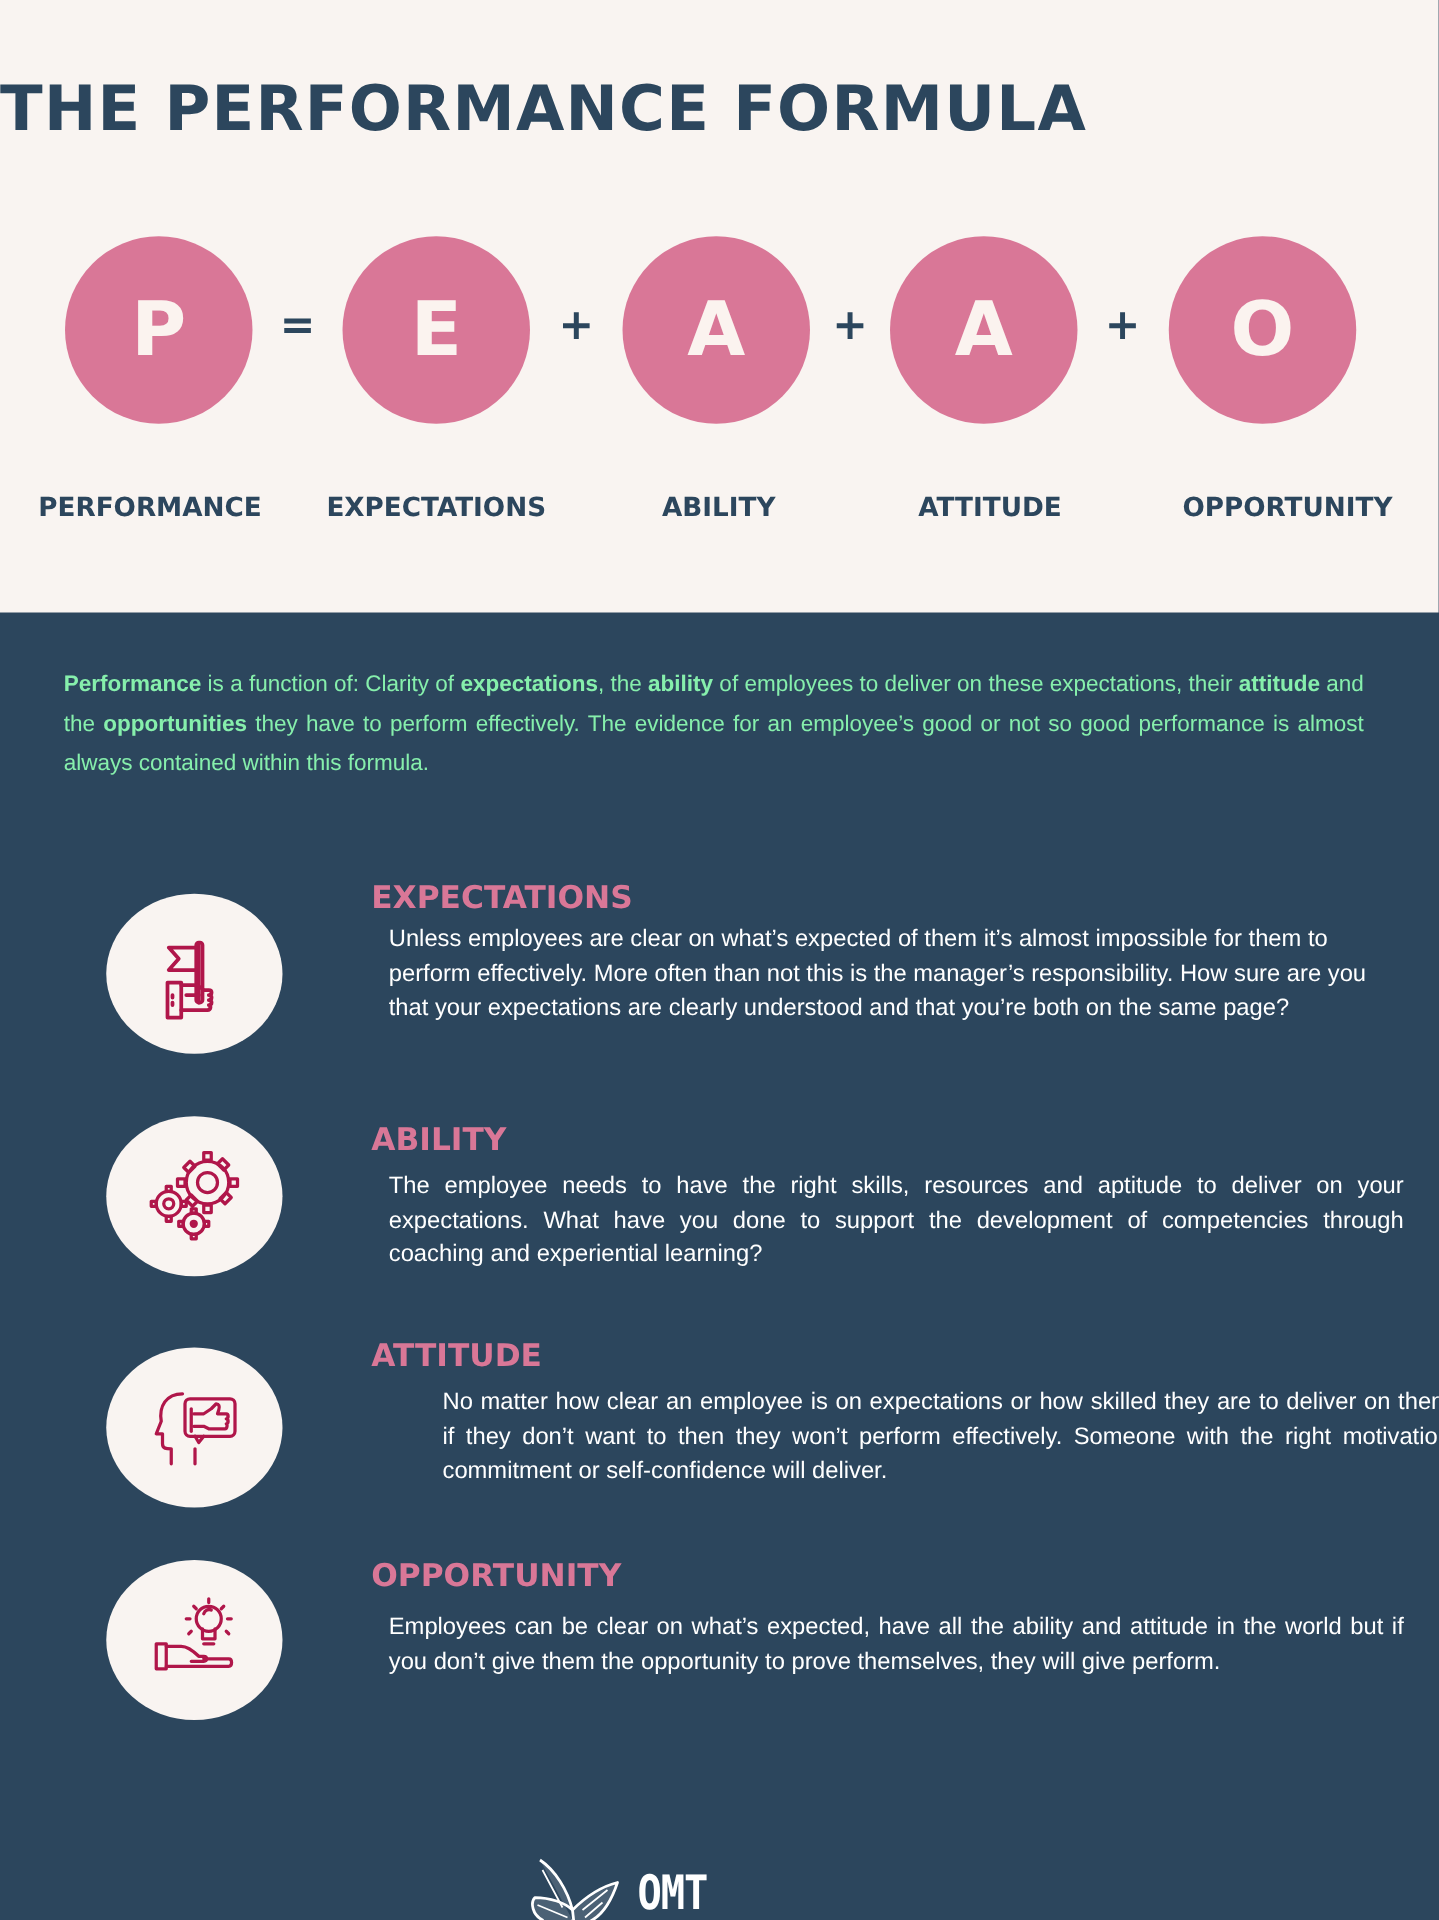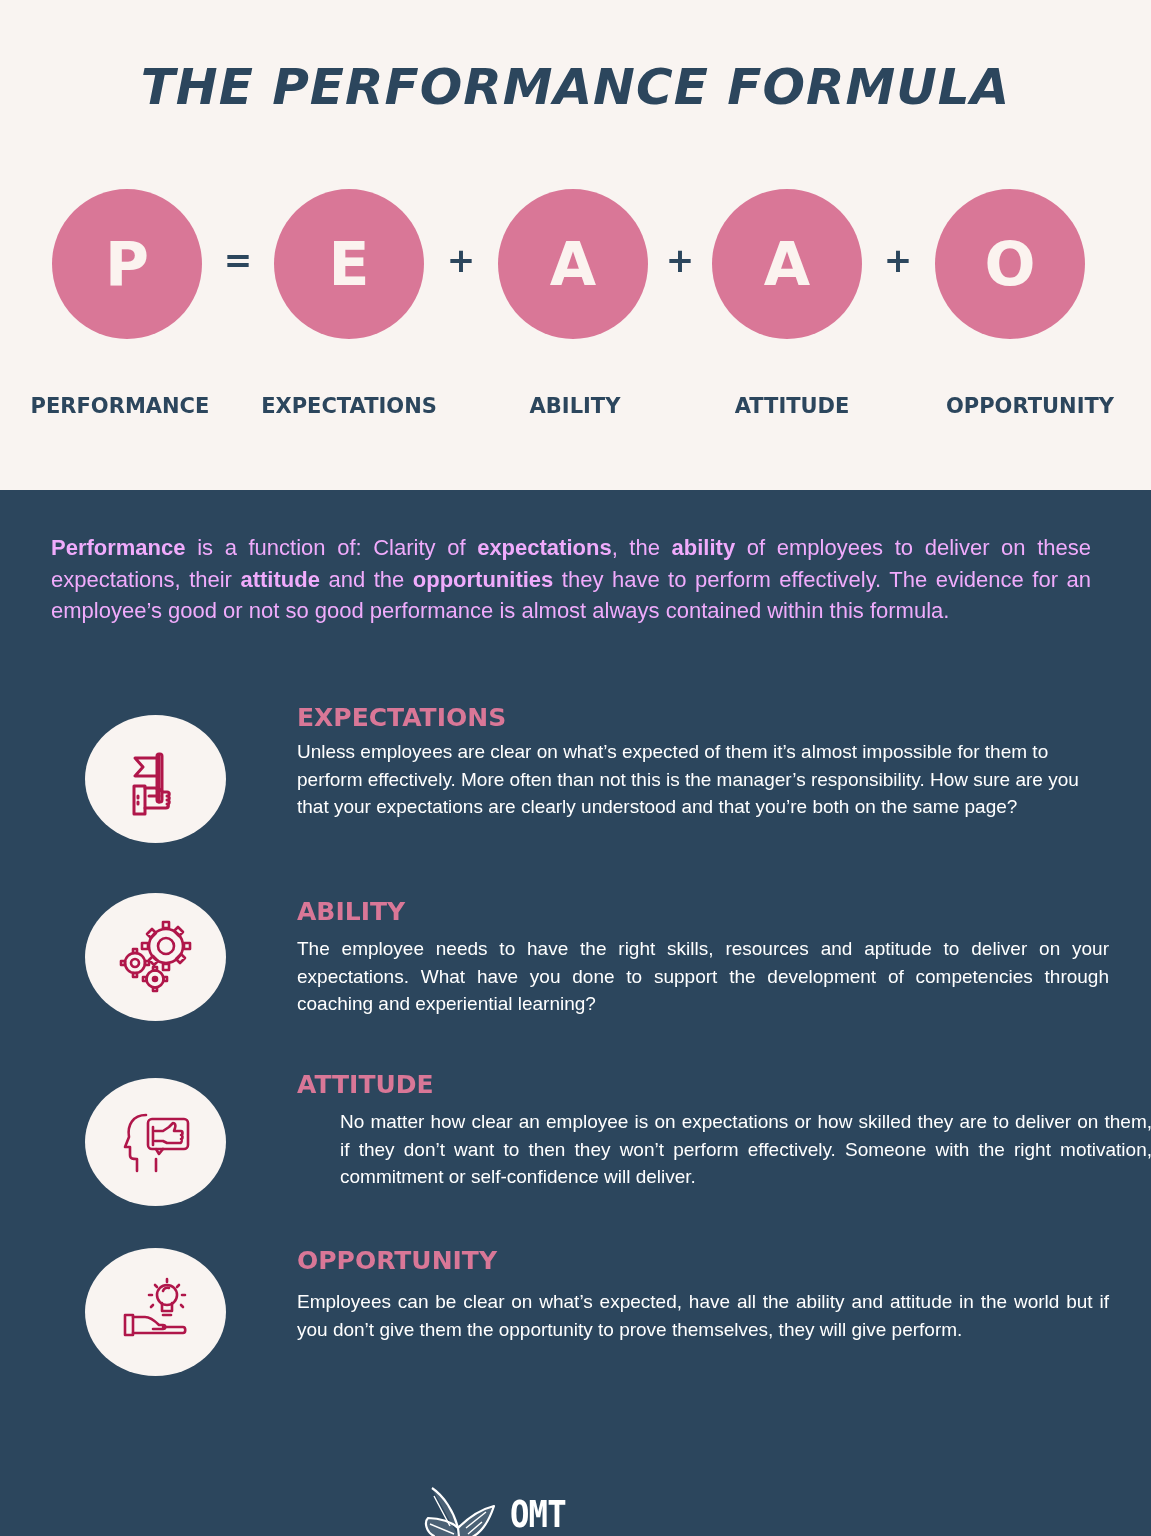--- a/index.html
+++ b/index.html
@@ -1,57 +1,57 @@
 <!DOCTYPE html>
 <html><head>
 <meta charset="utf-8">
 <style>
   * { margin: 0; padding: 0; box-sizing: border-box; }
   html, body { width: 1151px; height: 1536px; overflow: hidden; }
   body { background: #2c465d; font-family: "Liberation Sans", sans-serif; position: relative; }
 
   .top { position: absolute; left: 0; top: 0; width: 1151px; height: 490px; background: #f9f4f1; }
   .title {
-    position: absolute; left: 0; top: 58px; width: 1151px; text-align: center;
+    position: absolute; left: 0; top: 58px; width: 1151px; text-align: left;
     font-family: "DejaVu Sans", sans-serif; font-weight: bold; font-size: 50px;
-    color: #2c465d; letter-spacing: 1px; font-style: italic;
+    color: #2c465d; letter-spacing: 1px;
   }
   .circle {
     position: absolute; width: 150px; height: 150px; border-radius: 50%;
     background: #d97797; color: #fbf3ef; display: flex; align-items: center; justify-content: center;
     font-family: "DejaVu Sans", sans-serif; font-weight: bold; font-size: 60px;
     top: 189px;
   }
   .op {
     position: absolute; top: 240px; width: 40px; text-align: center;
     font-family: "DejaVu Sans", sans-serif; font-weight: bold; font-size: 34px; color: #2c465d;
   }
   .label {
     position: absolute; top: 394px; width: 240px; text-align: center;
     font-family: "DejaVu Sans", sans-serif; font-weight: bold; font-size: 21px; color: #2c465d;
   }
 
   .intro {
     position: absolute; left: 51px; top: 532px; width: 1040px;
-    font-size: 22px; line-height: 31.5px; color: #f0abfc; text-align: justify;
+    font-size: 18px; line-height: 31.5px; color: #86efac; text-align: justify;
   }
   .intro b { font-weight: bold; }
 
   .icon-circle {
     position: absolute; left: 85px; width: 141px; height: 128px; border-radius: 50%;
     background: #f9f4f1; display: flex; align-items: center; justify-content: center;
   }
   .icon-circle svg { width: 90px; height: 90px; }
 
   .sec-title {
     position: absolute; left: 297px;
     font-family: "DejaVu Sans", sans-serif; font-weight: bold; font-size: 25px; color: #d97797;
   }
   .sec-body {
-    position: absolute; left: 297px; width: 812px;
+    position: absolute; left: 311px; width: 812px;
     font-size: 19px; line-height: 27.5px; color: #ffffff;
   }
   .justify { text-align: justify; }
 
   .logo { position: absolute; left: 420px; top: 1482px; width: 290px; height: 80px; }
   .logo-text {
     position: absolute; left: 90px; top: 10px;
     font-family: "DejaVu Sans Mono", monospace; font-weight: bold; font-size: 38px; color: #ffffff;
     letter-spacing: -1px; transform: scaleX(0.85); transform-origin: left;
   }

